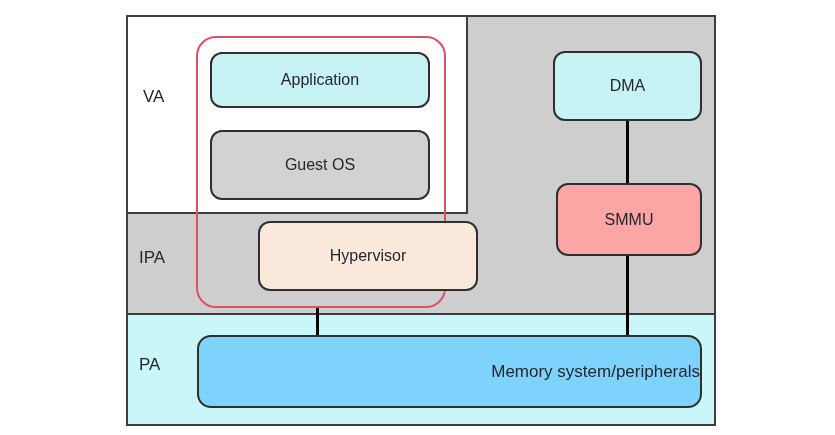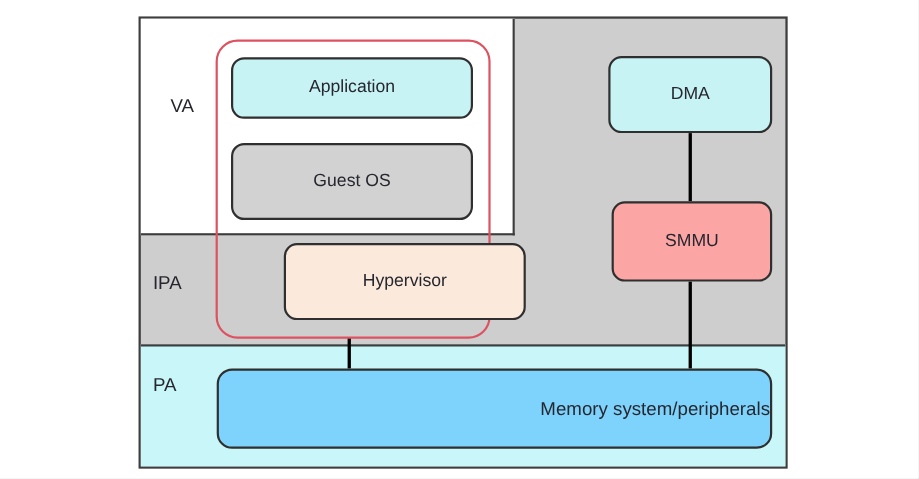--- a/index.html
+++ b/index.html
@@ -44,23 +44,23 @@
     height: 111px;
     box-sizing: border-box;
     border-top: 2px solid #3d3d3d;
   }
   .zone-label {
     position: absolute;
     font-size: 17px;
     color: #26262e;
     line-height: 20px;
   }
-  .zone-label.va  { left: 15px; top: 70px; margin-left: 12px;  }
+  .zone-label.va  { left: 15px; top: 70px;  }
   .zone-label.ipa { left: 11px; top: 231px; }
-  .zone-label.pa  { left: 11px; top: 323px; }
+  .zone-label.pa  { left: 11px; top: 338px; }
   
   .connector {
     position: absolute;
     width: 3px;
     background: #000000;
   }
   .connector.hyp-mem  { left: 188px; top: 290px; height: 28px; }
   .connector.dma-smmu { left: 498px; top: 104px; height: 62px; }
   .connector.smmu-mem { left: 498px; top: 239px; height: 79px; }
   

